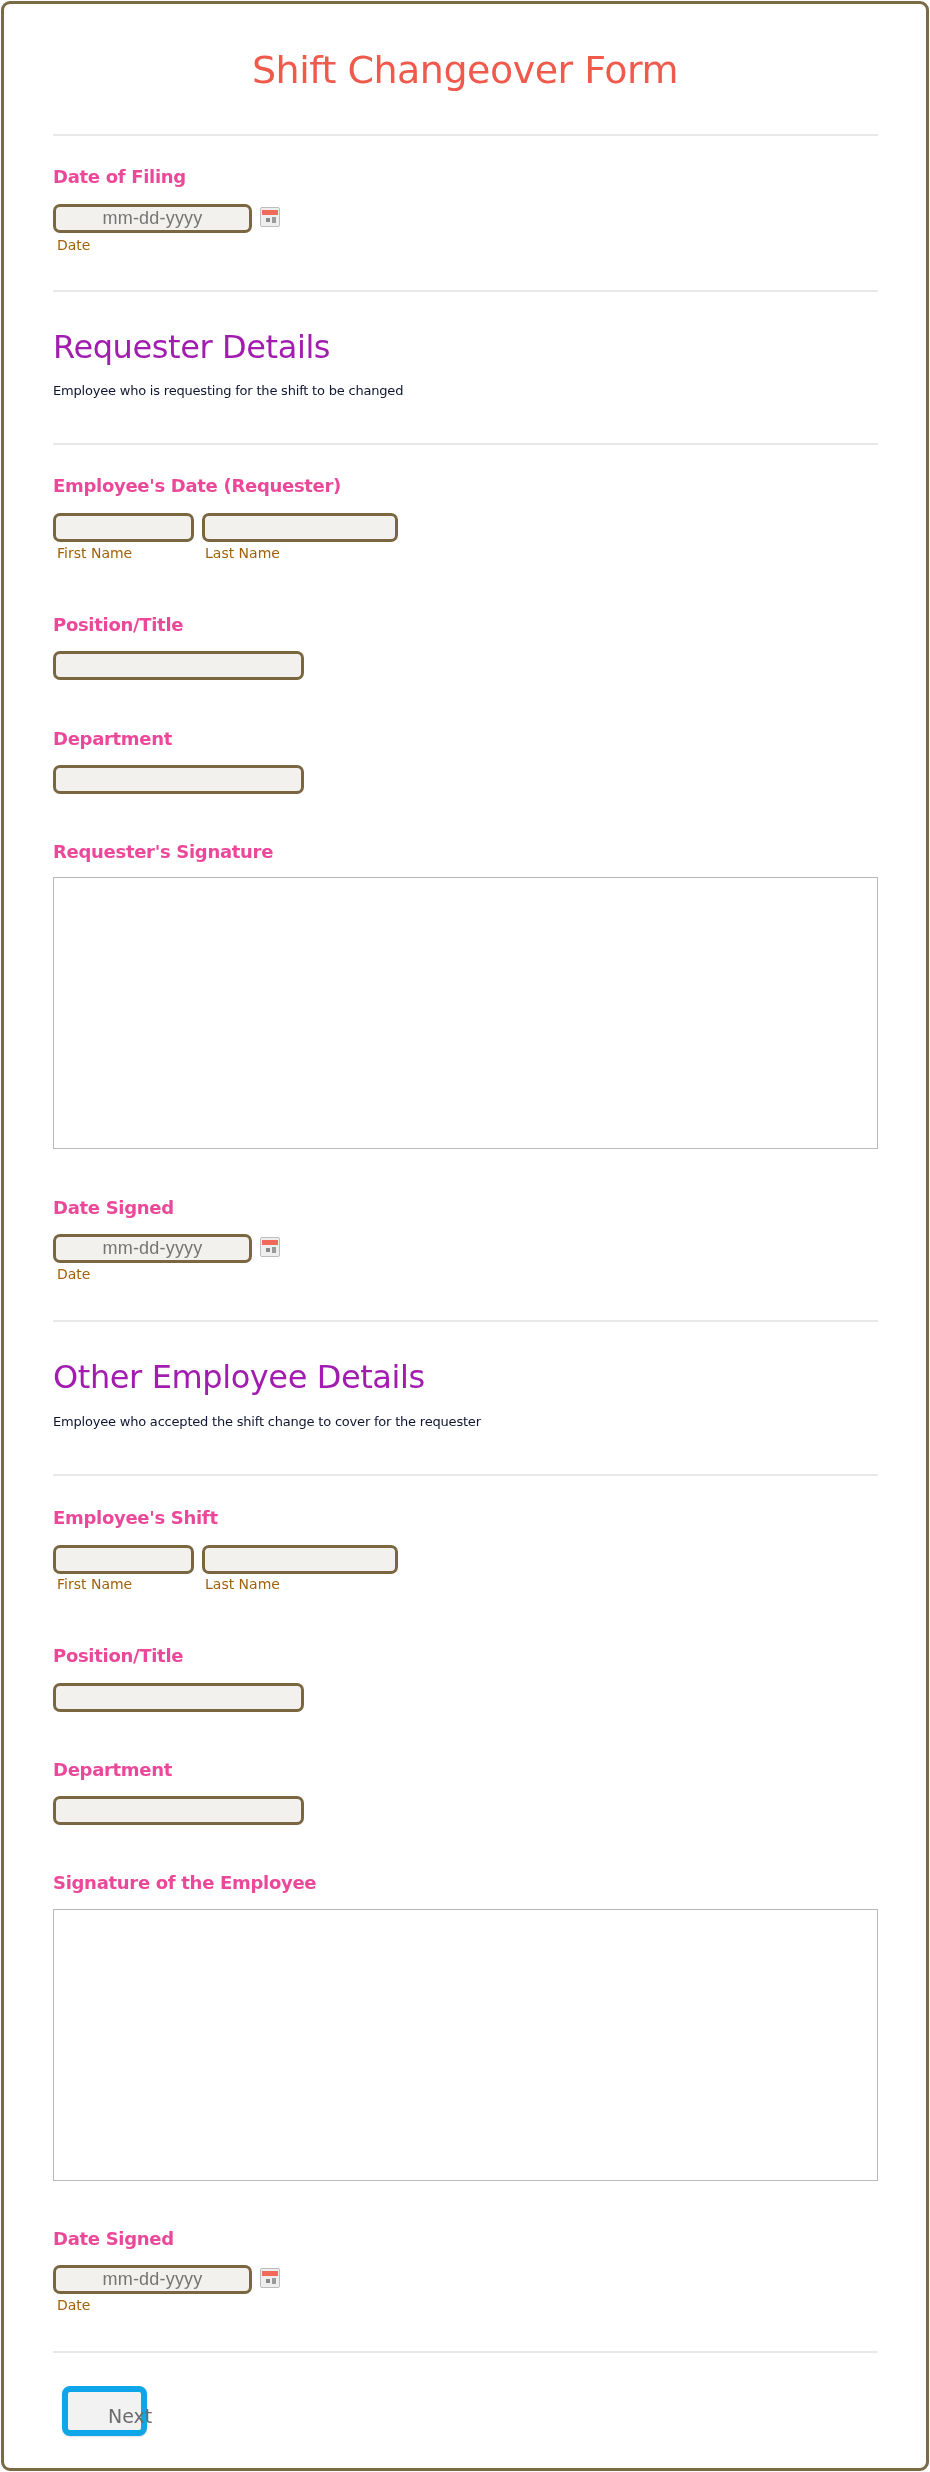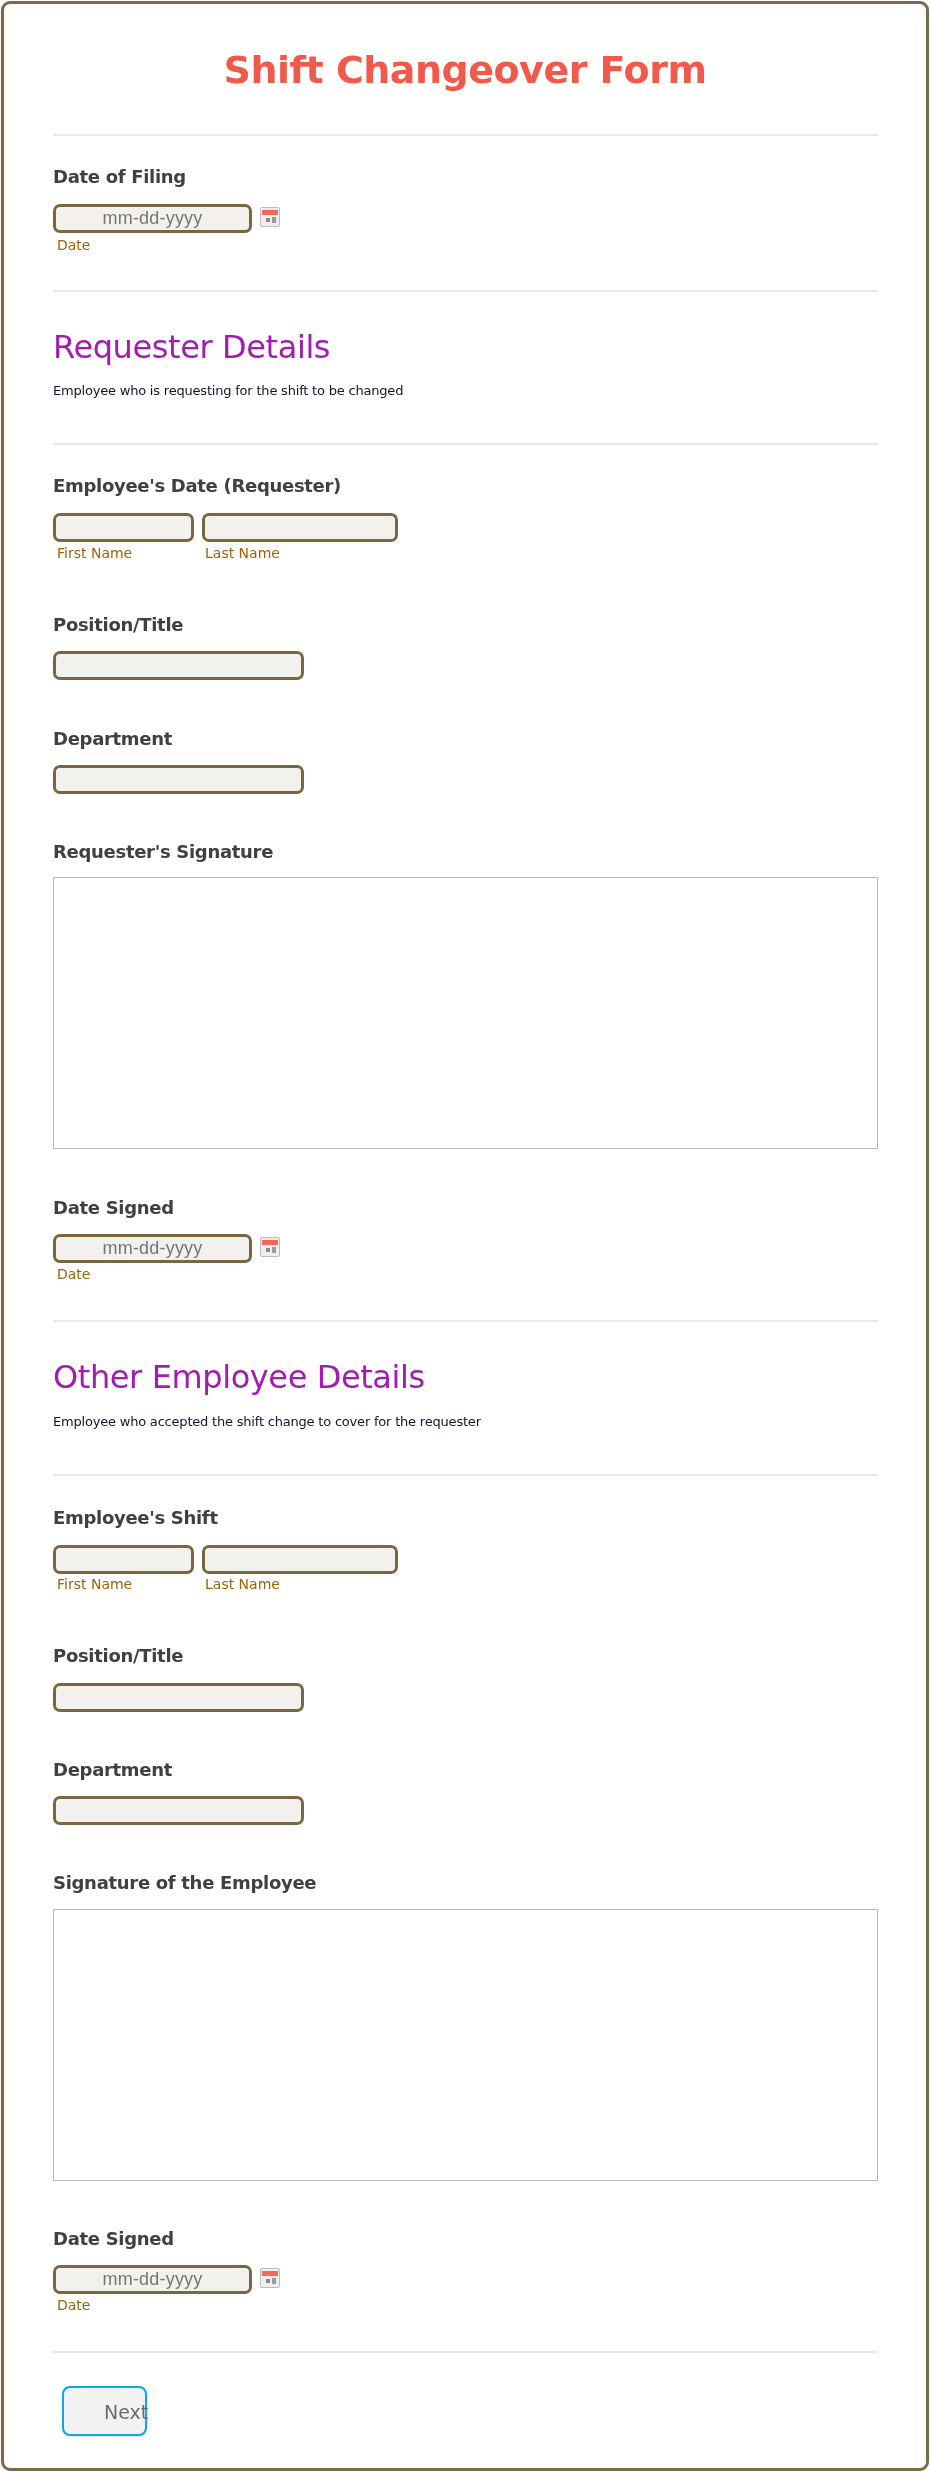--- a/index.html
+++ b/index.html
@@ -2,39 +2,39 @@
 <html><head>
 <meta charset="utf-8">
 <style>
   html, body { margin: 0; padding: 0; background: #ffffff; }
   body { width: 930px; height: 2472px; position: relative; overflow: hidden;
          font-family: "DejaVu Sans", "Liberation Sans", sans-serif; color: #0f1530; }
   .frame { position: absolute; left: 1px; top: 1px; width: 922px; height: 2464px;
            border: 3px solid #7a6a45; border-radius: 9px; background: #fff; }
   .abs { position: absolute; }
   .title { left: 0; width: 930px; top: 48px; text-align: center; font-size: 38px;
-           color: #f05a4c; font-weight: 700; letter-spacing: -0.5px; }
+           color: #f05a4c; font-weight: 400; letter-spacing: -0.5px; }
   .divider { left: 53px; width: 825px; height: 2px; background: #e8e8e8; }
-  .label { left: 53px; font-size: 18px; font-weight: bold; color: #404040; letter-spacing: -0.3px; }
+  .label { left: 53px; font-size: 18px; font-weight: bold; color: #ec4899; letter-spacing: -0.3px; }
   .sublabel { font-size: 14px; color: #a16207; }
   .heading { left: 53px; font-size: 32px; color: #a21caf; letter-spacing: -0.4px; }
   .desc { left: 53px; font-size: 13px; color: #0f1530; letter-spacing: -0.2px; }
   .input { box-sizing: border-box; height: 29px; background: #f3f1ee; border: 3px solid #7a6640;
            border-radius: 7px; }
   .date-input { left: 53px; width: 199px; font-size: 18px; color: #8a8a8a; padding: 1px 4px;
                 line-height: 22px; letter-spacing: 0.2px; text-align: center; }
   .cal { width: 20px; height: 20px; box-sizing: border-box; border: 1px solid #bdbdbd;
          background: #eeeeee; border-radius: 2px; overflow: hidden; }
   .cal .top { position: absolute; left: 1px; top: 2px; width: 16px; height: 5px; background: #f06a5a; }
   .cal .g1 { position: absolute; left: 5px; top: 10px; width: 4px; height: 4px; background: #888; }
   .cal .g2 { position: absolute; left: 11px; top: 9px; width: 4px; height: 6px; background: #9a9a9a; }
   .sig { left: 53px; width: 825px; height: 272px; box-sizing: border-box; border: 1px solid #b9b9b9;
          background: #fff; }
   .btn-next { left: 62px; top: 2386px; width: 85px; height: 50px; box-sizing: border-box;
-              border: 2px solid #0ea5e9; border-radius: 8px; background: #f2f2f2;
+              border: 6px solid #0ea5e9; border-radius: 8px; background: #f2f2f2;
               box-shadow: 0 1px 2px rgba(0,0,0,0.12); font-size: 19px; color: #6b6b6b;
               text-align: center; line-height: 48px; cursor: pointer; padding-left: 40px; }
 </style>
 </head>
 <body>
 
 <div class="frame"></div>
 
 <div class="abs title">Shift Changeover Form</div>
 <div class="abs divider" style="top:134px"></div>

